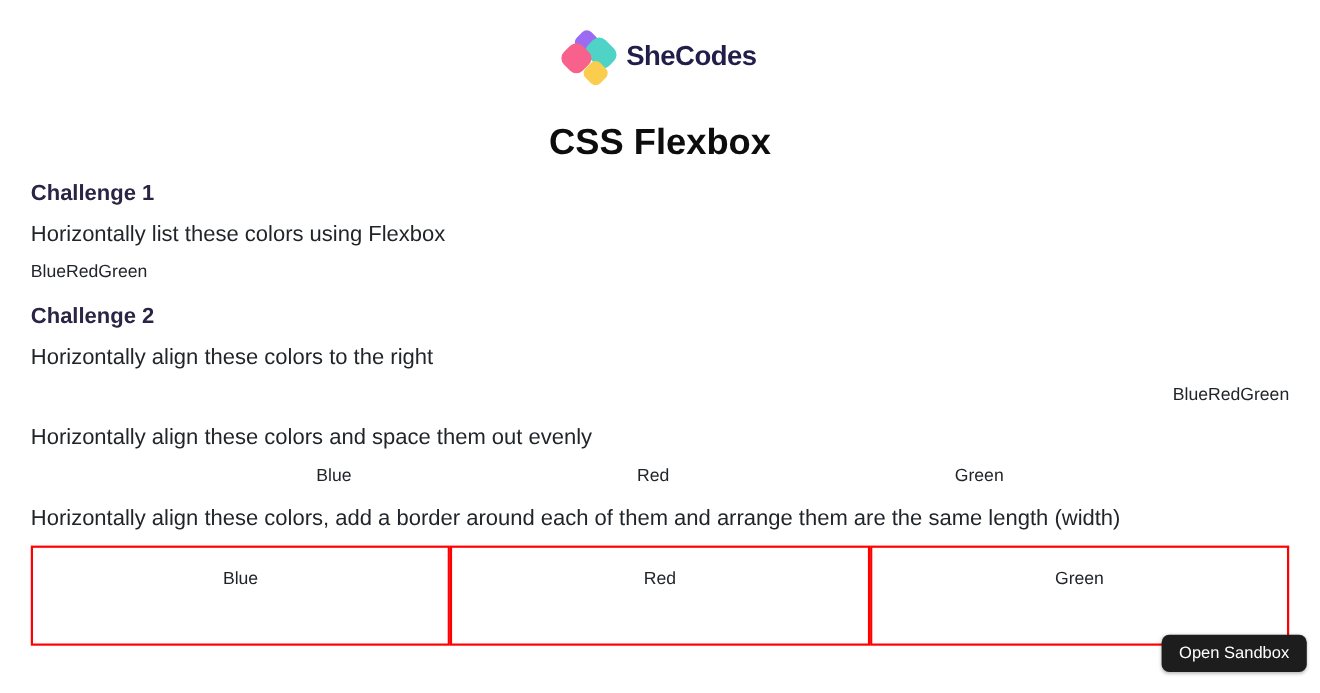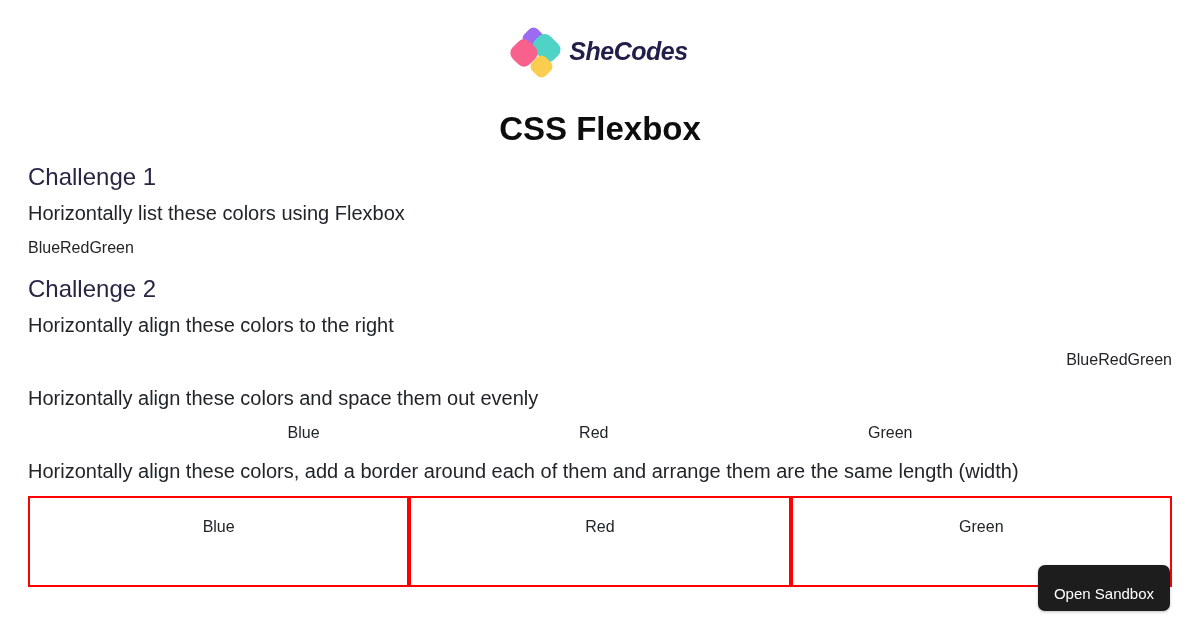--- a/index.html
+++ b/index.html
@@ -19,21 +19,21 @@
   }
 
   
   .logo-bar {
     padding-top: 27px;
     display: flex;
     justify-content: center;
     align-items: center;
     height: 76px;
   }
-  .logo-lockup { display: flex; align-items: center; font-style: italic; }
+  .logo-lockup { display: flex; align-items: center; }
   .logo-icon {
     position: relative;
     width: 48px;
     height: 48px;
     flex: 0 0 48px;
   }
   .logo-shape {
     position: absolute;
     transform: rotate(45deg);
   }
@@ -55,23 +55,23 @@
     text-align: center;
     font-size: 33px;
     line-height: 1;
     font-weight: 700;
     color: #0d0d0d;
   }
 
   
   .challenge-heading {
     margin: 20px 0 0 0;
-    font-size: 24px;
+    font-size: 20px;
     line-height: 23px;
-    font-weight: 400;
+    font-weight: 700;
     color: #2a2545;
   }
   .challenge-desc {
     margin: 16px 0 0 0;
     font-size: 20px;
     line-height: 19px;
     color: #212529;
   }
   .color-row {
     display: flex;
@@ -87,27 +87,27 @@
   .row-bordered .color-item {
     flex: 1 1 0;
     border: 2px solid #ff0000;
     text-align: center;
     padding: 19px 0 49px 0;
   }
 
   
   .open-sandbox {
     position: fixed;
-    right: 30px;
+    right: 12px;
     bottom: 19px;
     background: #1d1d1d;
     color: #ffffff;
     border: none;
     border-radius: 7px;
-    padding: 20px 16px 9px 16px;
+    padding: 8px 16px 9px 16px;
     font-family: "Liberation Sans", sans-serif;
     font-size: 15px;
     font-weight: 500;
     cursor: pointer;
     box-shadow: 0 1px 3px rgba(0,0,0,0.25);
     z-index: 10;
   }
 </style>
 </head>
 <body>

